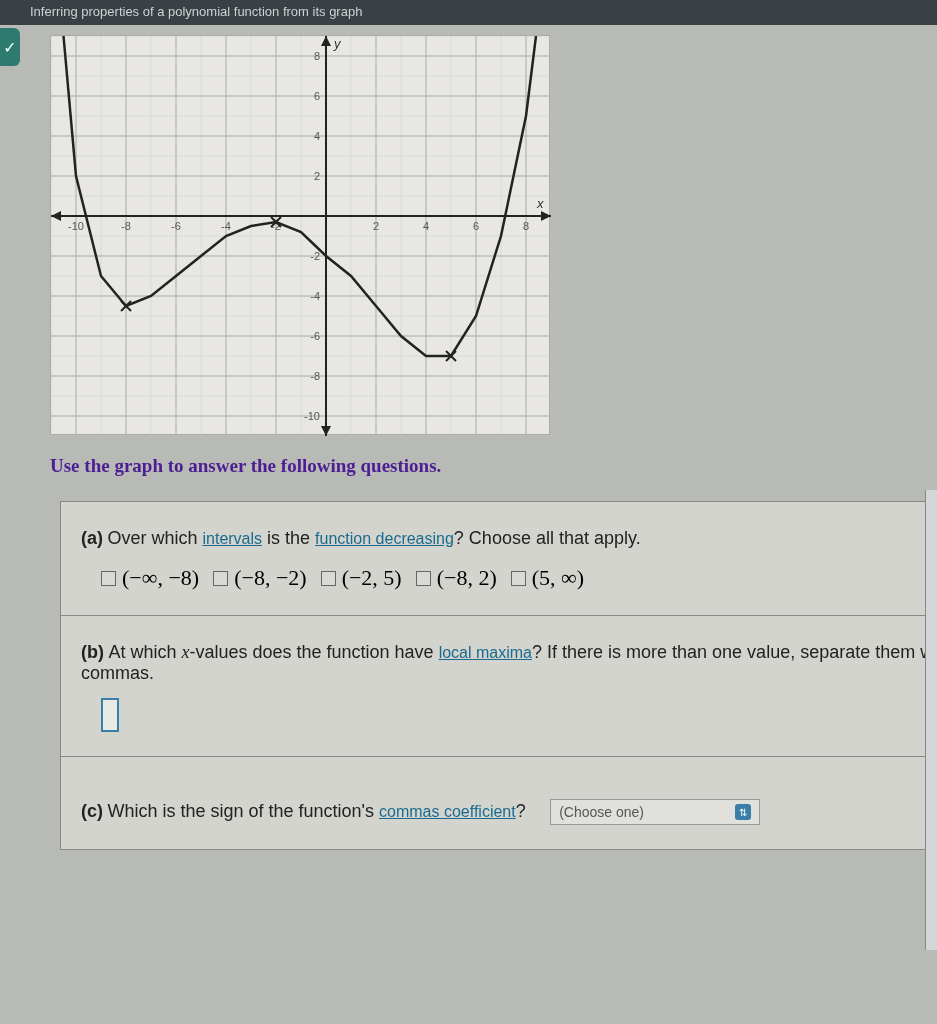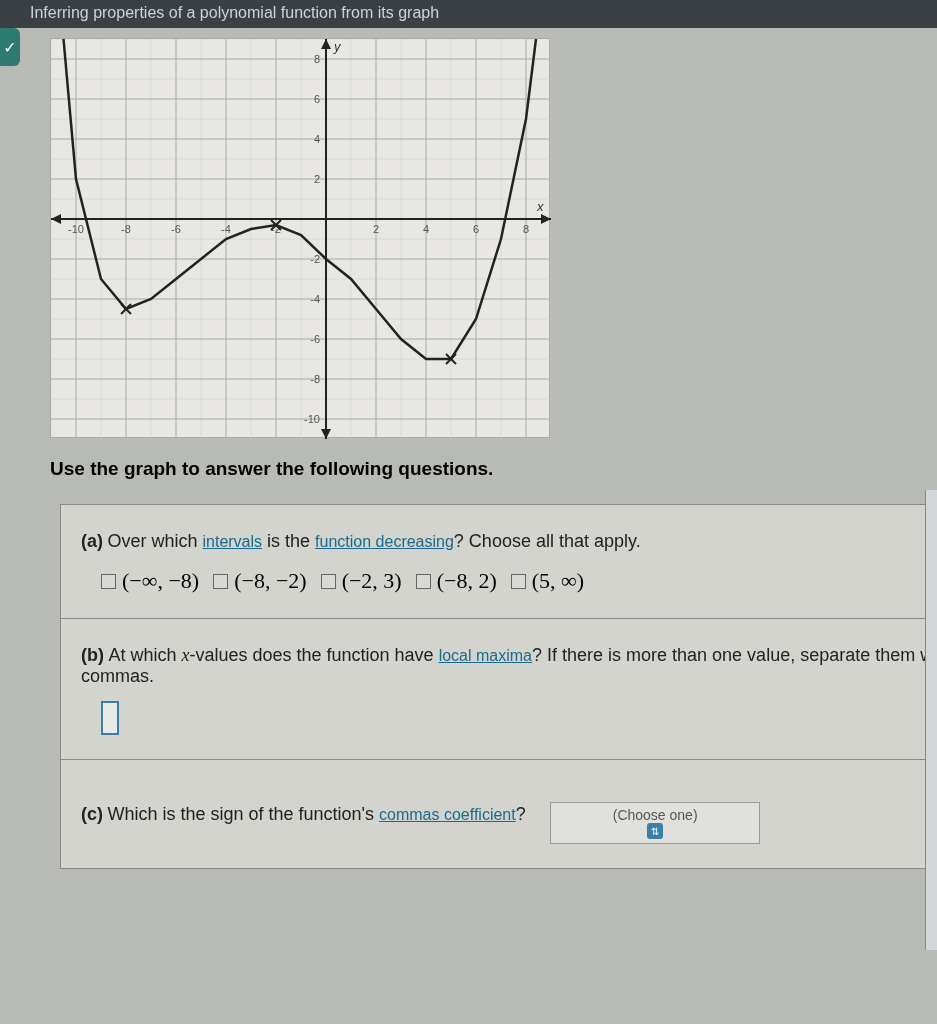--- a/index.html
+++ b/index.html
@@ -8,21 +8,21 @@
     background: #b8bab5;
     width: 937px;
     height: 1024px;
     overflow: hidden;
     position: relative;
   }
   .header-bar {
     background: #3a4044;
     color: #cdd2d5;
     padding: 4px 30px 6px 30px;
-    font-size: 16px;
+    font-size: 13px;
     font-weight: 400;
   }
   .check-tab {
     position: absolute;
     left: 0;
     top: 28px;
     background: #2d7a6e;
     color: #fff;
     width: 20px;
     height: 38px;
@@ -40,22 +40,23 @@
     height: 400px;
     background: #e8e7e3;
     border: 1px solid #aaa;
     margin-bottom: 20px;
     position: relative;
   }
   .graph-wrap svg { display: block; }
   .prompt {
     font-size: 19px;
     font-weight: 700;
-    color: #000000;
+    color: #4c1d95;
     margin: 20px 0 24px 0;
+    font-family: Liberation Serif, serif;
   }
   .question-box {
     margin-left: 10px;
     width: 914px;
     border: 1px solid #888;
     background: #d3d4ce;
   }
   .q-row {
     border-bottom: 1px solid #888;
     padding: 26px 20px 24px 20px;
@@ -84,21 +85,20 @@
     margin-left: 20px;
     display: inline-flex;
     align-items: center;
     border: 1px solid #999;
     background: #e0e1dc;
     padding: 4px 8px;
     font-size: 14px;
     color: #555;
     width: 210px;
     justify-content: space-between;
-    flex-direction: column;
   }
   .select-arrows {
     width: 16px; height: 16px; background: #3a7fa8; border-radius: 3px;
     color: #fff; font-size: 10px; display: inline-flex; align-items: center; justify-content: center;
   }
   .side-panel {
     position: absolute;
     right: 0;
     top: 490px;
     width: 12px;
@@ -229,21 +229,21 @@
           <span class="opt">
             <span class="chk"></span>
             <span>(−∞, −8)</span>
           </span>
           <span class="opt">
             <span class="chk"></span>
             <span>(−8, −2)</span>
           </span>
           <span class="opt">
             <span class="chk"></span>
-            <span>(−2, 3)</span>
+            <span>(−2, 5)</span>
           </span>
           <span class="opt">
             <span class="chk"></span>
             <span>(−8, 2)</span>
           </span>
           <span class="opt">
             <span class="chk"></span>
             <span>(5, ∞)</span>
           </span>
         </div>

